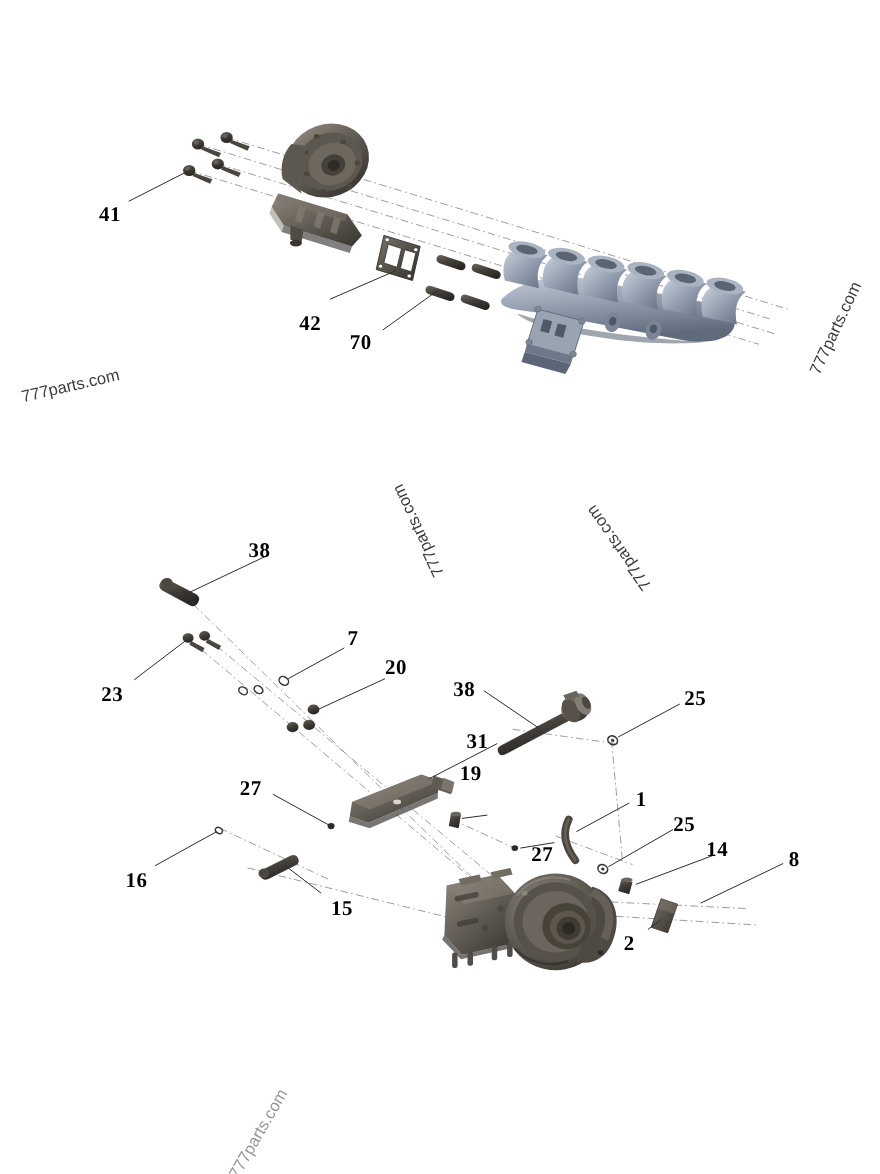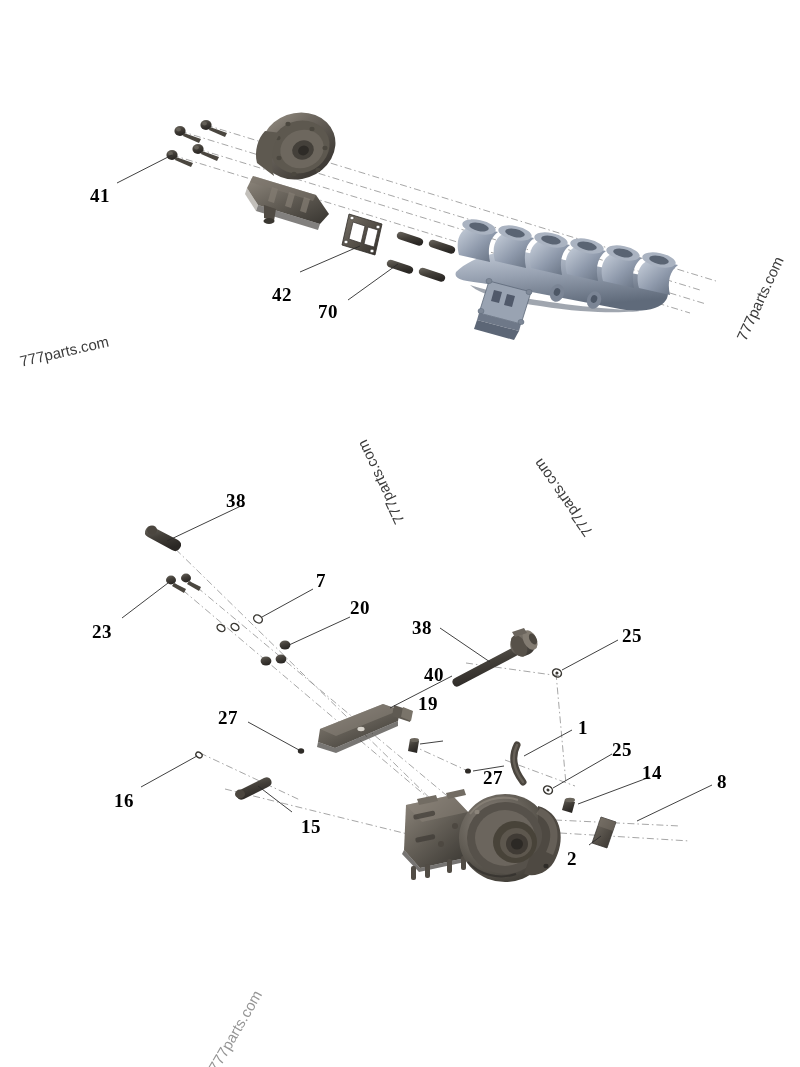--- a/index.html
+++ b/index.html
@@ -414,21 +414,21 @@
   <div class="callout" style="left:90px;  top:186px;">41</div>
   <div class="callout" style="left:272px; top:285px;">42</div>
   <div class="callout" style="left:318px; top:302px;">70</div>
 
   <div class="callout" style="left:226px; top:491px;">38</div>
   <div class="callout" style="left:316px; top:571px;">7</div>
   <div class="callout" style="left:92px;  top:622px;">23</div>
   <div class="callout" style="left:350px; top:598px;">20</div>
   <div class="callout" style="left:412px; top:618px;">38</div>
   <div class="callout" style="left:622px; top:626px;">25</div>
-  <div class="callout" style="left:424px; top:665px;">40</div>
+  <div class="callout" style="left:424px; top:665px;">31</div>
   <div class="callout" style="left:218px; top:708px;">27</div>
   <div class="callout" style="left:418px; top:694px;">19</div>
   <div class="callout" style="left:578px; top:718px;">1</div>
   <div class="callout" style="left:612px; top:740px;">25</div>
   <div class="callout" style="left:483px; top:768px;">27</div>
   <div class="callout" style="left:642px; top:763px;">14</div>
   <div class="callout" style="left:717px; top:772px;">8</div>
   <div class="callout" style="left:114px; top:791px;">16</div>
   <div class="callout" style="left:301px; top:817px;text-align:right;">15</div>
   <div class="callout" style="left:567px; top:849px;">2</div>

